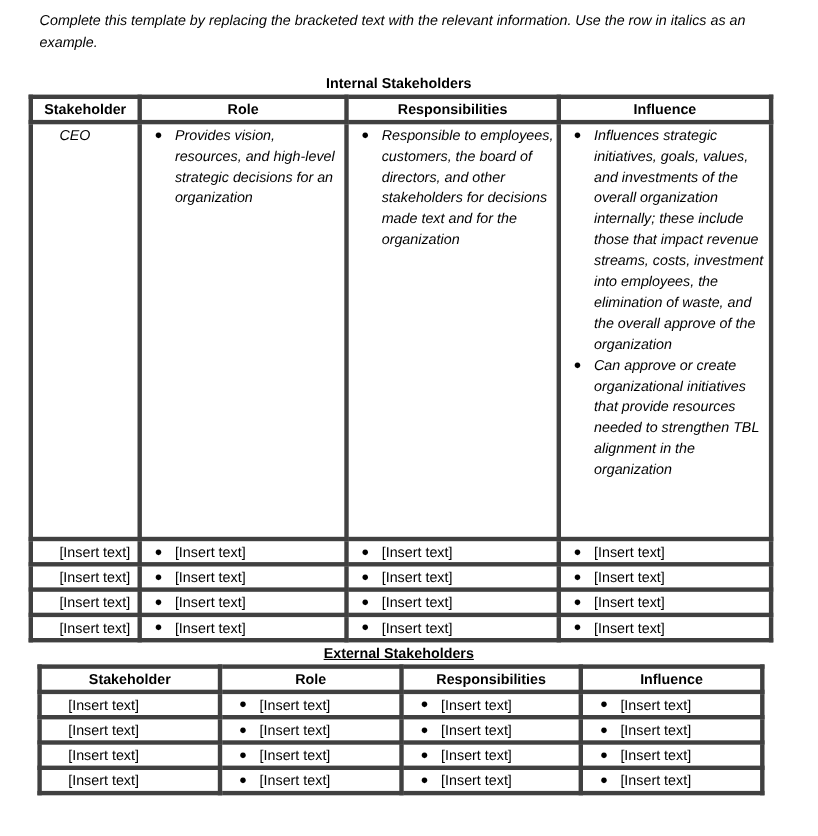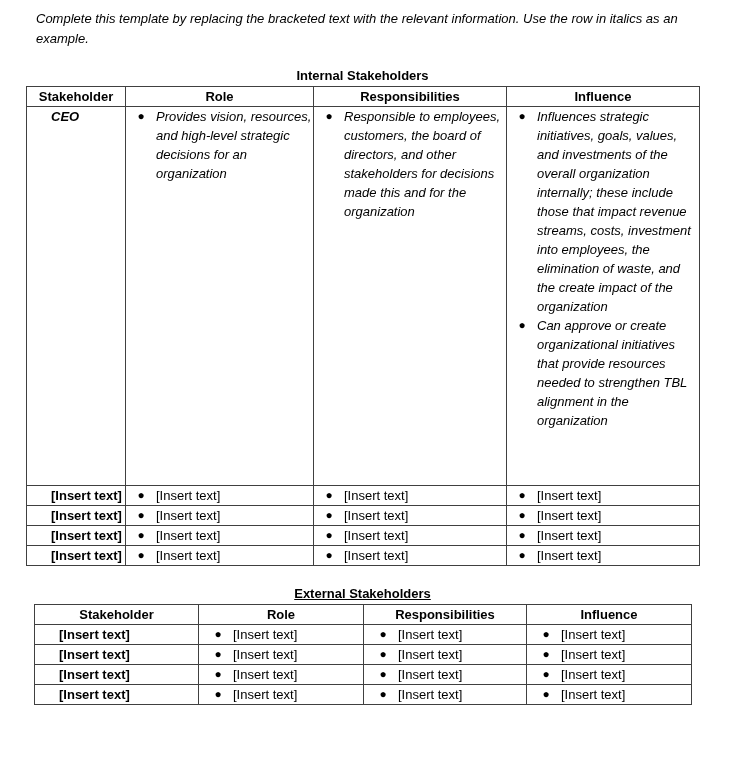--- a/index.html
+++ b/index.html
@@ -14,25 +14,25 @@
     }
     .caption {
       position: absolute; font-size: 13px; font-weight: bold;
       text-align: center; line-height: 16px;
     }
     table {
       position: absolute; border-collapse: collapse; table-layout: fixed;
       font-size: 13px;
     }
     td, th {
-      border: 1px solid #404040; vertical-align: top; padding: 0 0 0 0;
+      border: 4px solid #404040; vertical-align: top; padding: 0 0 0 0;
       line-height: 19px;
     }
     th { font-weight: bold; text-align: center; height: 19px; }
-    td.stake { font-weight: bold; padding-left: 24px; }
+    td.stake { font-weight: normal; padding-left: 24px; }
     .bul { display: flex; align-items: flex-start; }
     .bul .dot { width: 30px; flex: none; text-align: center; font-size: 12px; }
     .bul .txt { flex: 1; }
     .ital { font-style: italic; }
     .small-rows td { height: 19px; margin-top: 36px; }
     #internal { left: 26px; top: 86px; width: 673px; }
     #external { left: 34px; top: 604px; width: 657px; }
   </style>
 </head>
 <body>
@@ -61,27 +61,27 @@
       <td class="stake ital">CEO</td>
       <td>
         <div class="bul ital">
             <span class="dot">●</span>
             <span class="txt">Provides vision, resources, and high-level strategic decisions for an organization</span>
           </div>
       </td>
       <td>
         <div class="bul ital">
             <span class="dot">●</span>
-            <span class="txt">Responsible to employees, customers, the board of directors, and other stakeholders for decisions made this and for the organization</span>
+            <span class="txt">Responsible to employees, customers, the board of directors, and other stakeholders for decisions made text and for the organization</span>
           </div>
       </td>
       <td>
         <div class="bul ital">
             <span class="dot">●</span>
-            <span class="txt">Influences strategic initiatives, goals, values, and investments of the overall organization internally; these include those that impact revenue streams, costs, investment into employees, the elimination of waste, and the create impact of the organization</span>
+            <span class="txt">Influences strategic initiatives, goals, values, and investments of the overall organization internally; these include those that impact revenue streams, costs, investment into employees, the elimination of waste, and the overall approve of the organization</span>
           </div>
         <div class="bul ital">
             <span class="dot">●</span>
             <span class="txt">Can approve or create organizational initiatives that provide resources needed to strengthen TBL alignment in the organization</span>
           </div>
       </td>
     </tr>
   </tbody>
   <tbody class="small-rows">
     <tr>

